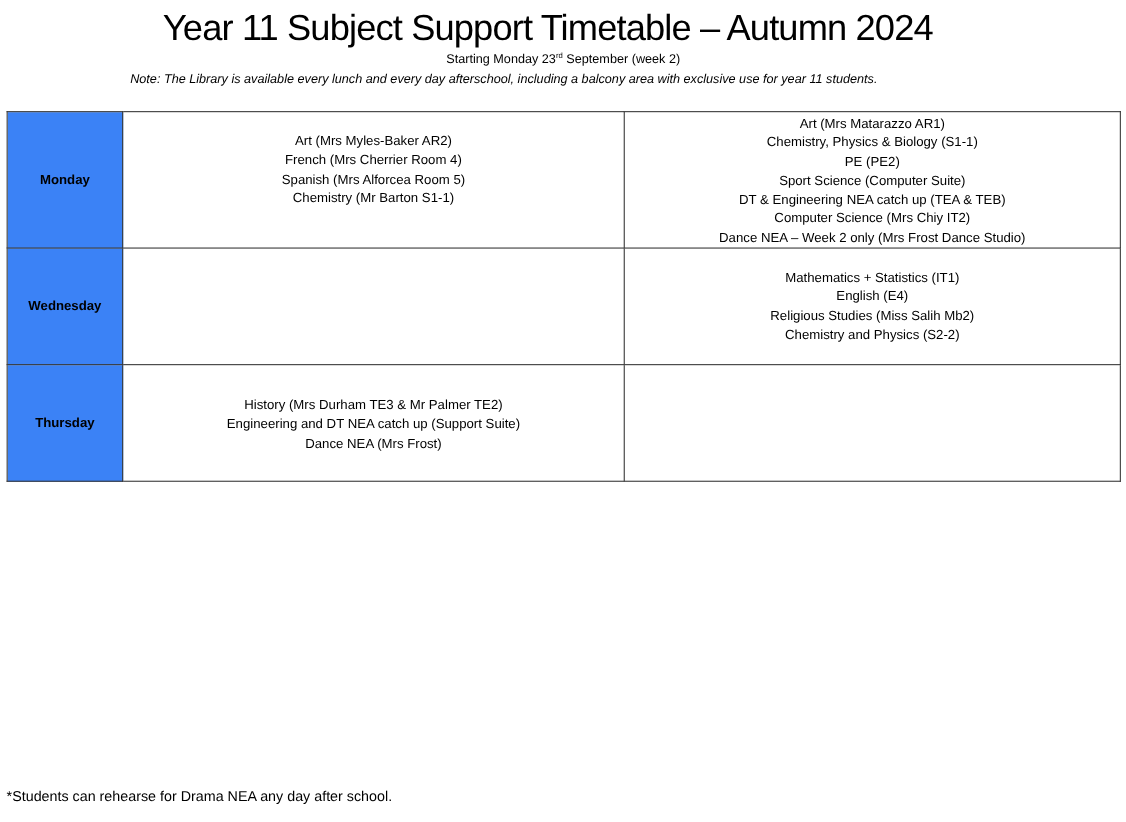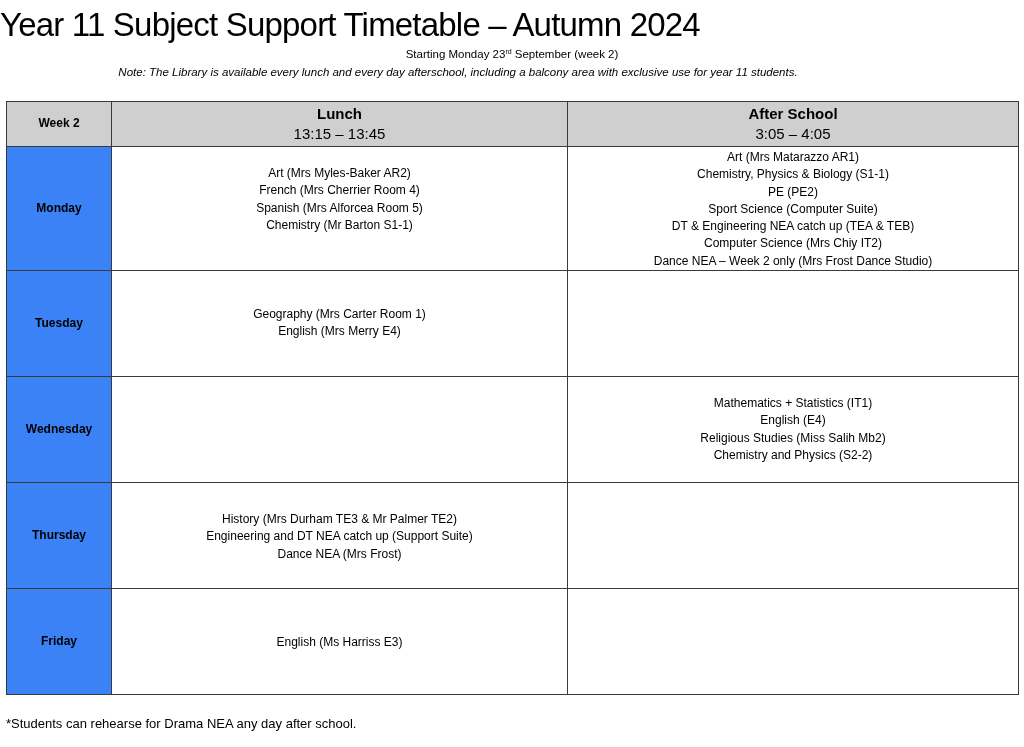--- a/index.html
+++ b/index.html
@@ -1,17 +1,17 @@
 <!DOCTYPE html>
 <html><head>
 <meta charset="utf-8">
 <style>
   html, body { margin: 0; padding: 0; background: #ffffff; }
   body { width: 1024px; height: 747px; position: relative; overflow: hidden; font-family: "Liberation Sans", sans-serif; color: #000; }
-  .title { position: absolute; top: 6px; left: 0; width: 996px; font-size: 33px; letter-spacing: -0.8px; line-height: 38px; }
+  .title { position: absolute; top: 6px; left: 0; width: 996px; text-align: center; font-size: 33px; letter-spacing: -0.8px; line-height: 38px; }
   .subtitle { position: absolute; top: 47px; left: 0; width: 1024px; text-align: center; font-size: 11.5px; line-height: 14px; }
   .subtitle sup { font-size: 7px; vertical-align: 4px; line-height: 0; }
   .note { position: absolute; top: 65px; left: 0; width: 916px; text-align: center; font-size: 11.5px; font-style: italic; line-height: 14px; }
   table.tt { position: absolute; top: 101px; left: 6px; width: 1012px; border-collapse: collapse; table-layout: fixed; }
   table.tt td, table.tt th { border: 1.5px solid #3a3a3a; padding: 0; text-align: center; font-size: 12px; line-height: 17.3px; }
   table.tt th { background: #d0cfcf; font-weight: bold; }
   .hdr-row { height: 45px; }
   .hdr-title { font-size: 15px; font-weight: bold; line-height: 20px; display: block; }
   .hdr-time { font-size: 15px; font-weight: normal; line-height: 20px; display: block; }
   .week-hdr { font-size: 15px; }
@@ -35,59 +35,40 @@
 <div class="subtitle"><span>Starting Monday 23</span><sup>rd</sup><span> September (week 2)</span></div>
 <div class="note">Note: The Library is available every lunch and every day afterschool, including a balcony area with exclusive use for year 11 students.</div>
 
 <table class="tt">
   <colgroup>
     <col style="width:105px">
     <col style="width:456px">
     <col style="width:451px">
   </colgroup>
   <tbody>
-      <tr class="hdr-row">
-    <th class="week-hdr">Week 2</th>
-    <th>
-      <span class="hdr-title">Lunch</span>
-      <span class="hdr-time">13:15 – 13:45</span>
-    </th>
-    <th>
-      <span class="hdr-title">After School</span>
-      <span class="hdr-time">3:05 – 4:05</span>
-    </th>
-  </tr>
 
   <tr class="row-mon">
     <td class="day-cell">Monday</td>
     <td class="slot pad-mon-l">
       <span class="line">Art (Mrs Myles-Baker AR2)</span>
       <span class="line">French (Mrs Cherrier Room 4)</span>
       <span class="line">Spanish (Mrs Alforcea Room 5)</span>
       <span class="line">Chemistry (Mr Barton S1-1)</span>
     </td>
     <td class="slot pad-mon-r">
       <span class="line">Art (Mrs Matarazzo AR1)</span>
       <span class="line">Chemistry, Physics &amp; Biology (S1-1)</span>
       <span class="line">PE (PE2)</span>
       <span class="line">Sport Science (Computer Suite)</span>
       <span class="line">DT &amp; Engineering NEA catch up (TEA &amp; TEB)</span>
       <span class="line">Computer Science (Mrs Chiy IT2)</span>
       <span class="line">Dance NEA – Week 2 only (Mrs Frost Dance Studio)</span>
     </td>
   </tr>
 
-  <tr class="row-std">
-    <td class="day-cell">Tuesday</td>
-    <td class="slot pad-std">
-      <span class="line">Geography (Mrs Carter Room 1)</span>
-      <span class="line">English (Mrs Merry E4)</span>
-    </td>
-    <td class="slot"></td>
-  </tr>
 
   <tr class="row-std">
     <td class="day-cell">Wednesday</td>
     <td class="slot"></td>
     <td class="slot pad-wed">
       <span class="line">Mathematics + Statistics (IT1)</span>
       <span class="line">English (E4)</span>
       <span class="line">Religious Studies (Miss Salih Mb2)</span>
       <span class="line">Chemistry and Physics (S2-2)</span>
     </td>
@@ -96,23 +77,16 @@
   <tr class="row-std">
     <td class="day-cell">Thursday</td>
     <td class="slot pad-thu">
       <span class="line">History (Mrs Durham TE3 &amp; Mr Palmer TE2)</span>
       <span class="line">Engineering and DT NEA catch up (Support Suite)</span>
       <span class="line">Dance NEA (Mrs Frost)</span>
     </td>
     <td class="slot"></td>
   </tr>
 
-  <tr class="row-std">
-    <td class="day-cell">Friday</td>
-    <td class="slot pad-fri">
-      <span class="line">English (Ms Harriss E3)</span>
-    </td>
-    <td class="slot"></td>
-  </tr>
 </tbody>
   </table>
 
 <div class="footnote">*Students can rehearse for Drama NEA any day after school.</div>
 
 </body></html>

